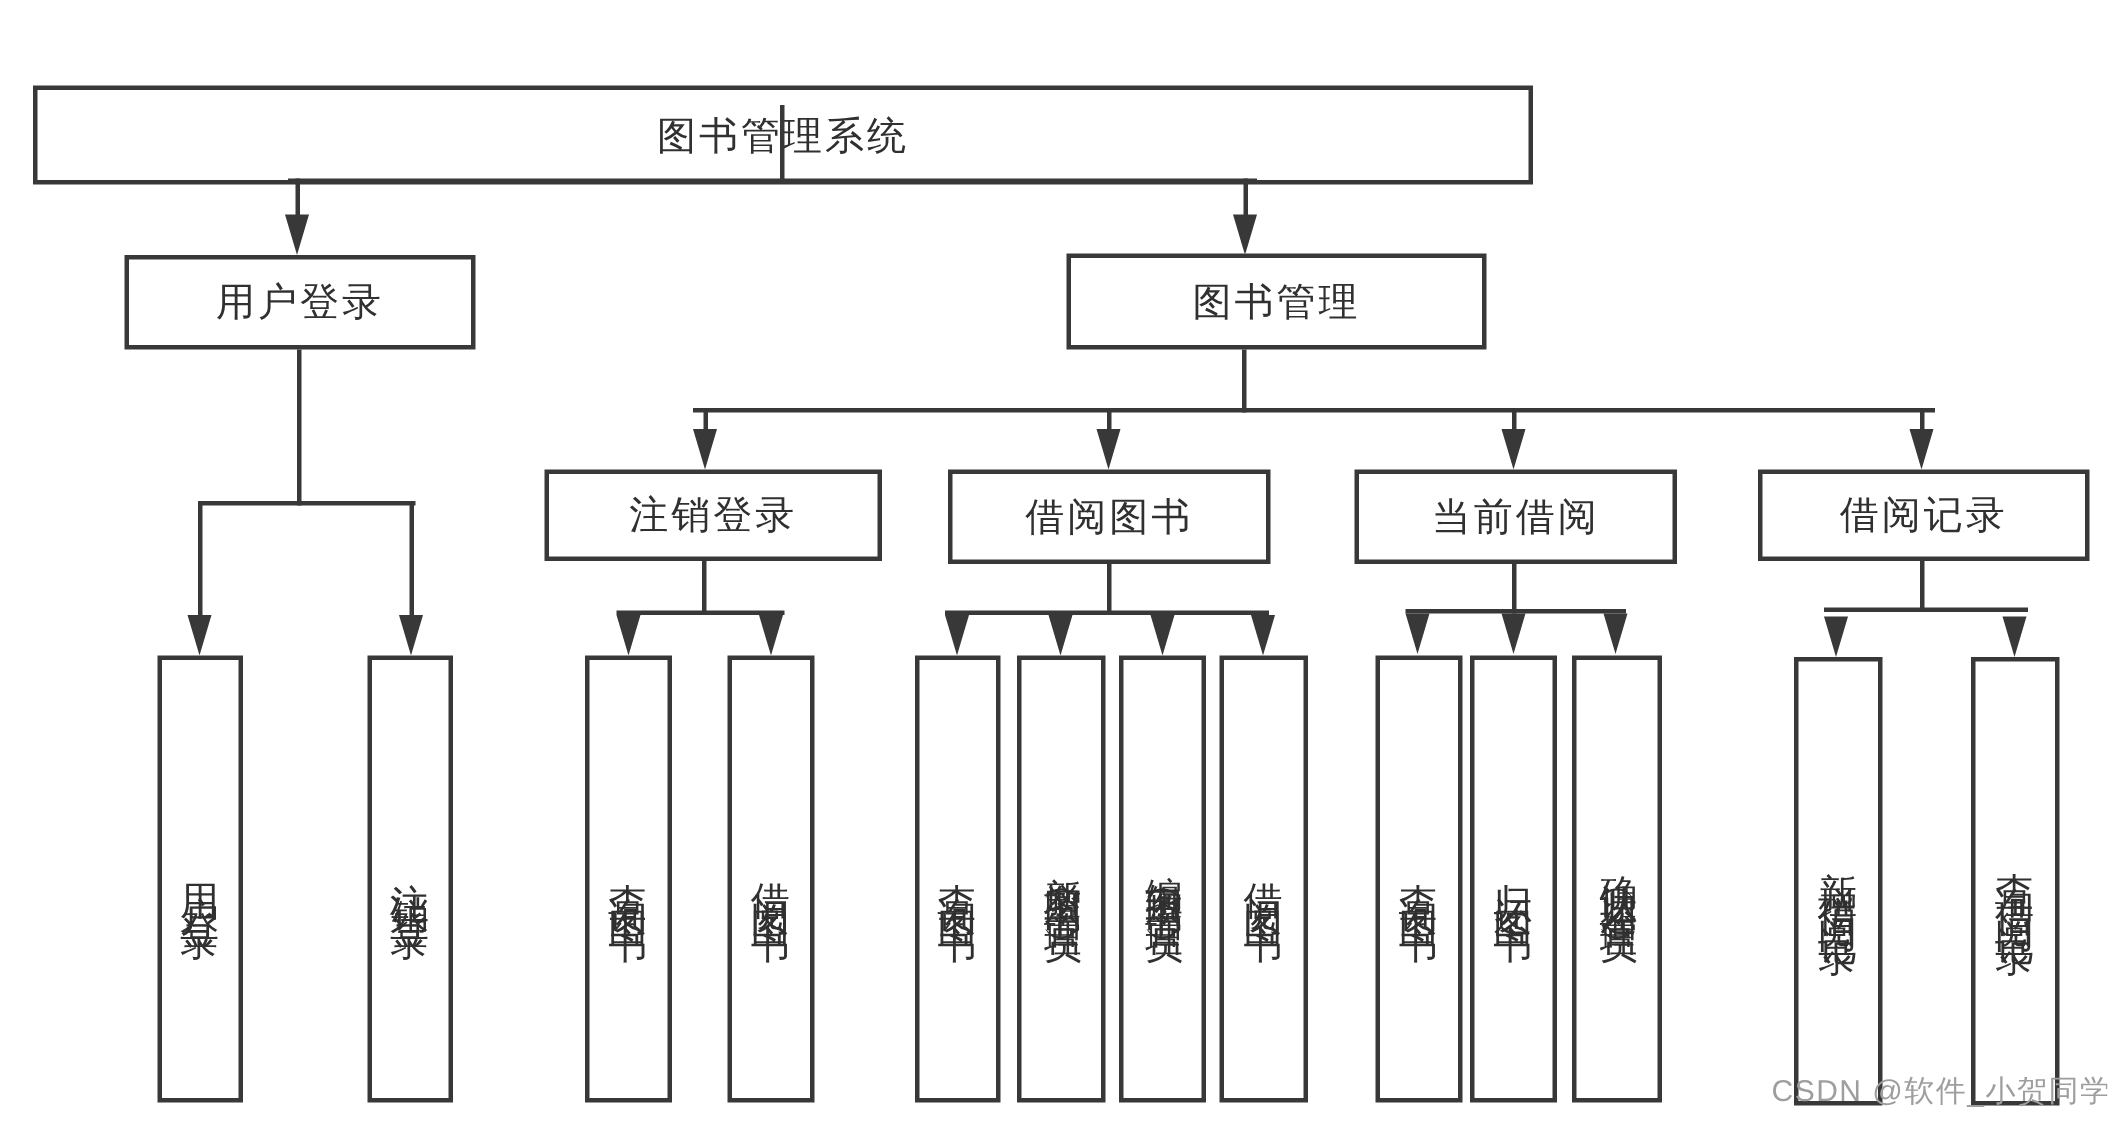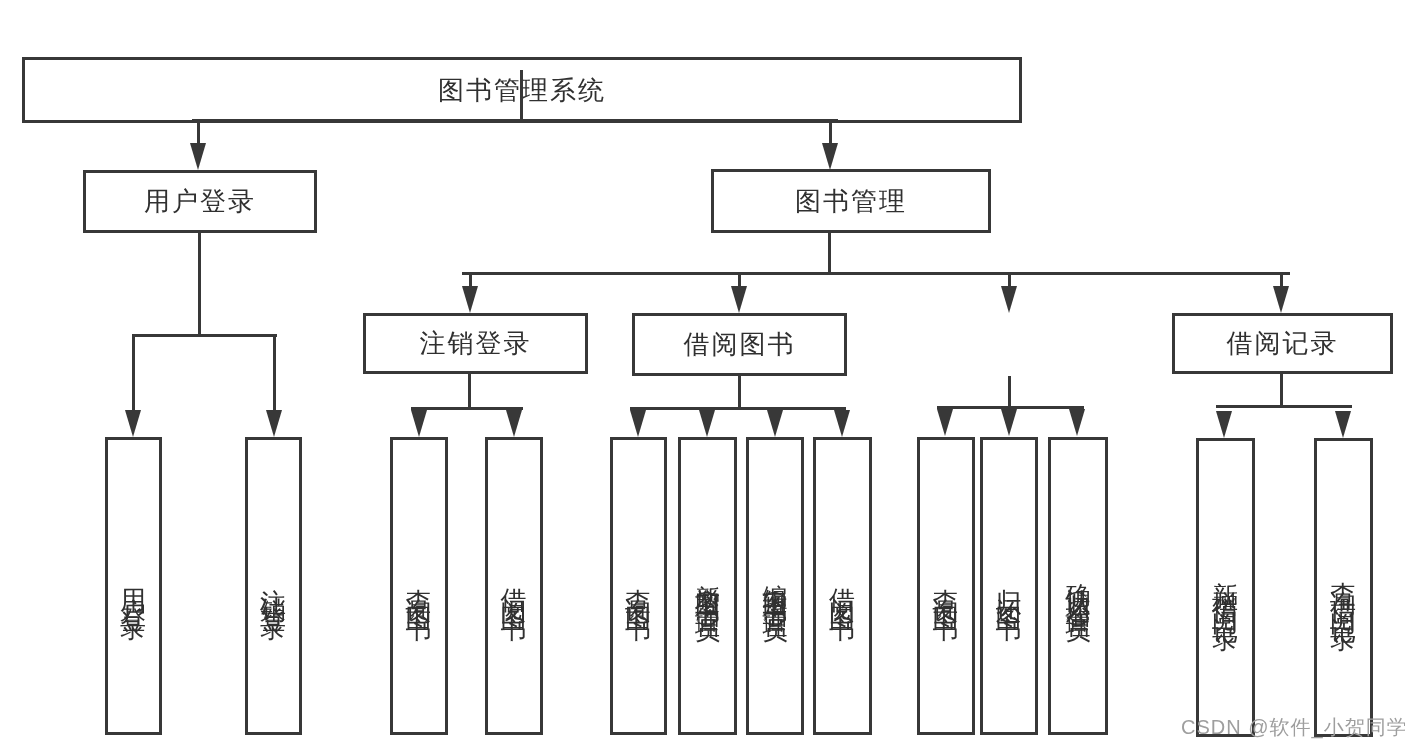--- a/index.html
+++ b/index.html
@@ -63,20 +63,21 @@
   <div class="ah" style="left:462px;top:286px;"></div>
   <div class="vl" style="left:738px;top:272px;height:17px;"></div>
   <div class="ah" style="left:731px;top:286px;"></div>
   <div class="vl" style="left:1008px;top:272px;height:17px;"></div>
   <div class="ah" style="left:1001px;top:286px;"></div>
   <div class="vl" style="left:1280px;top:272px;height:17px;"></div>
   <div class="ah" style="left:1273px;top:286px;"></div>
 
   <div class="box" style="left:363px;top:313px;width:225px;height:61px;">注销登录</div>
   <div class="box" style="left:632px;top:313px;width:215px;height:63px;">借阅图书</div>
+  <div class="box" style="left:903px;top:313px;width:215px;height:63px;">当前借阅</div>
   <div class="box" style="left:1172px;top:313px;width:221px;height:61px;">借阅记录</div>
 
   <div class="vl" style="left:468px;top:374px;height:35px;"></div>
   <div class="hl" style="left:411px;top:407px;width:112px;"></div>
   <div class="ah" style="left:411px;top:410px;"></div>
   <div class="ah" style="left:506px;top:410px;"></div>
 
   <div class="vl" style="left:738px;top:376px;height:33px;"></div>
   <div class="hl" style="left:630px;top:407px;width:216px;"></div>
   <div class="ah" style="left:630px;top:410px;"></div>

